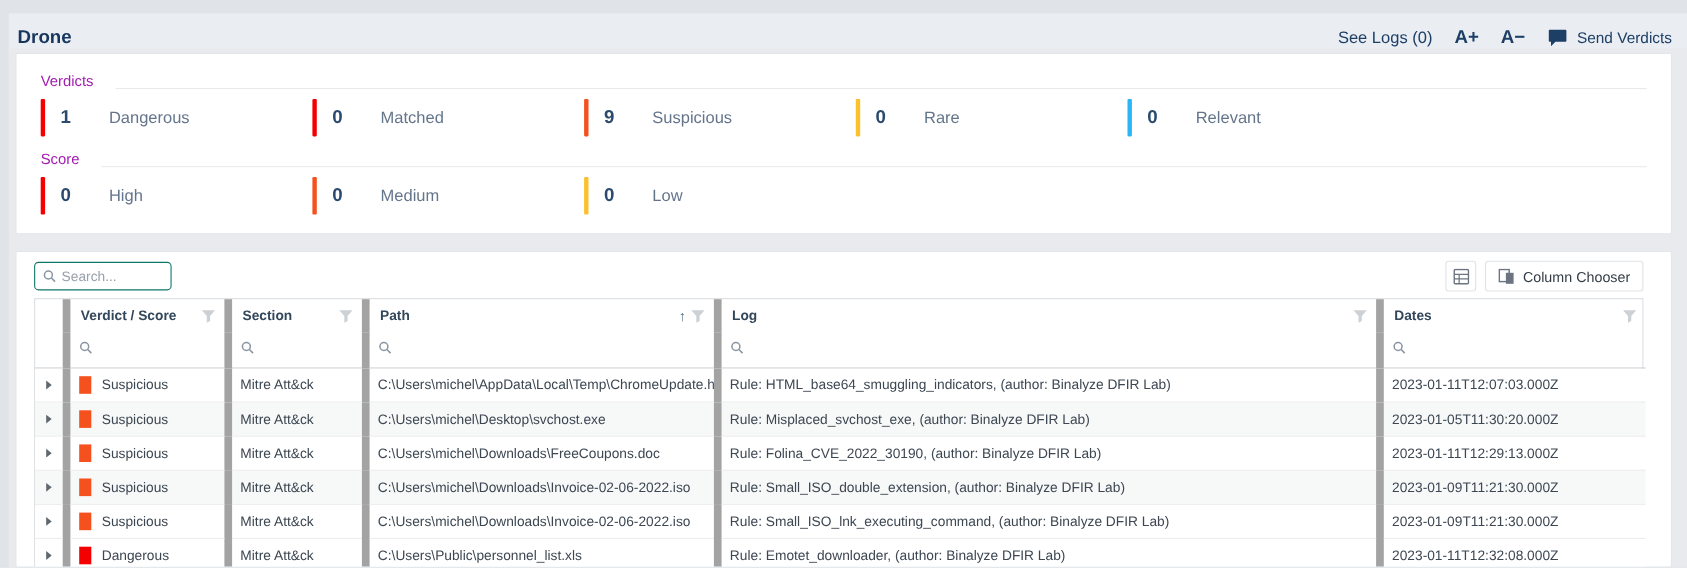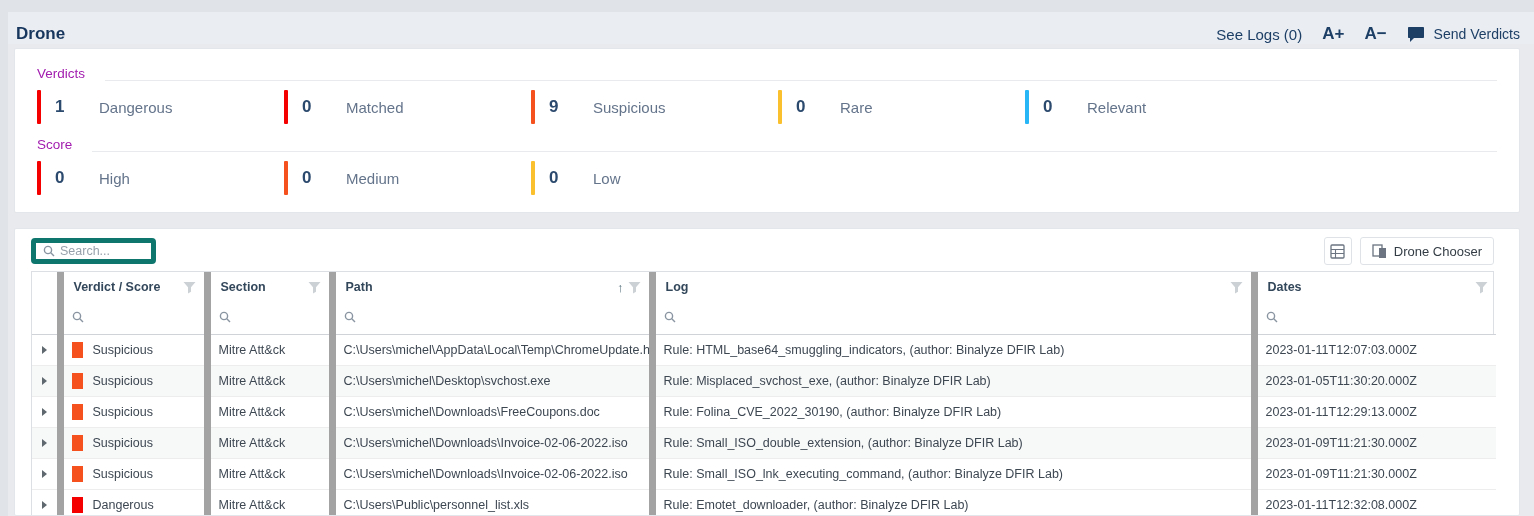--- a/index.html
+++ b/index.html
@@ -30,21 +30,21 @@
   .legend-line { flex:1; height:1px; background:#e8eaed; }
   .stat-row { display:flex; margin:9px 0 6px 0; }
   .stat-item { width:247px; display:flex; align-items:center; }
   .stat-bar { width:4px; height:34px; margin-right:14px; border-radius:1px; }
   .stat-count { font-size:17px; font-weight:bold; color:#2c4a6e; min-width:44px; }
   .stat-label { font-size:15px; color:#64748b; }
 
   
   .table-card { height:288px; overflow:hidden; }
   .table-toolbar { display:flex; align-items:center; padding:8px 25px 6px 16px; height:42px; }
-  .search-box { width:125px; height:26px; border:5px solid #0f766e; border-radius:4px;
+  .search-box { width:125px; height:26px; border:1px solid #0f766e; border-radius:4px;
     background:#fff; display:flex; align-items:center; padding:0 7px; gap:5px; }
   .search-box input { border:none; outline:none; width:100%; font-size:12.5px;
     font-family:"Liberation Sans", sans-serif; color:#3d4752; background:transparent; }
   .search-box input::placeholder { color:#98a1ab; }
   .toolbar-right { margin-left:auto; display:flex; align-items:center; gap:8px; }
   .icon-btn { width:28px; height:28px; border:1px solid #dfe3e7; border-radius:3px;
     background:#fff; display:flex; align-items:center; justify-content:center; cursor:pointer; }
   .chooser-btn { height:28px; border:1px solid #dfe3e7; border-radius:3px; background:#fff;
     display:flex; align-items:center; gap:7px; padding:0 11px; cursor:pointer;
     font-size:13px; color:#333c44; font-family:"Liberation Sans", sans-serif; }
@@ -181,21 +181,21 @@
                 </svg>
             </span>
           </button>
           <button class="chooser-btn">
             <span style="display:flex;">
               <svg width="15" height="15" viewBox="0 0 15 15">
                   <rect x="1" y="1" width="9" height="11" fill="none" stroke="#6b7480" stroke-width="1.3"></rect>
                   <rect x="7" y="4" width="7" height="10" fill="#6b7480"></rect>
                 </svg>
             </span>
-            <span>Drone Chooser</span>
+            <span>Column Chooser</span>
           </button>
         </div>
       </div>
 
       <div class="grid">
         <table>
           <colgroup>
             <col style="width:28px">
               <col style="width:147px">
               <col style="width:125px">

